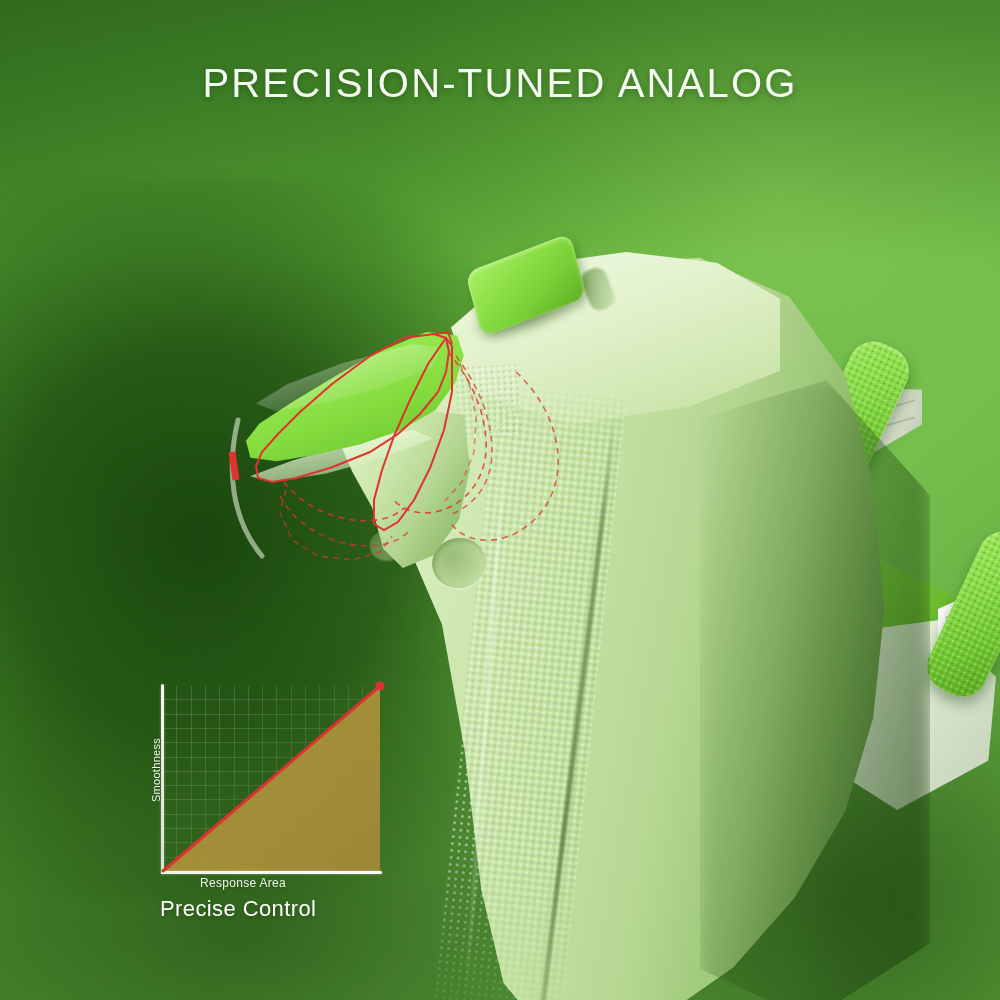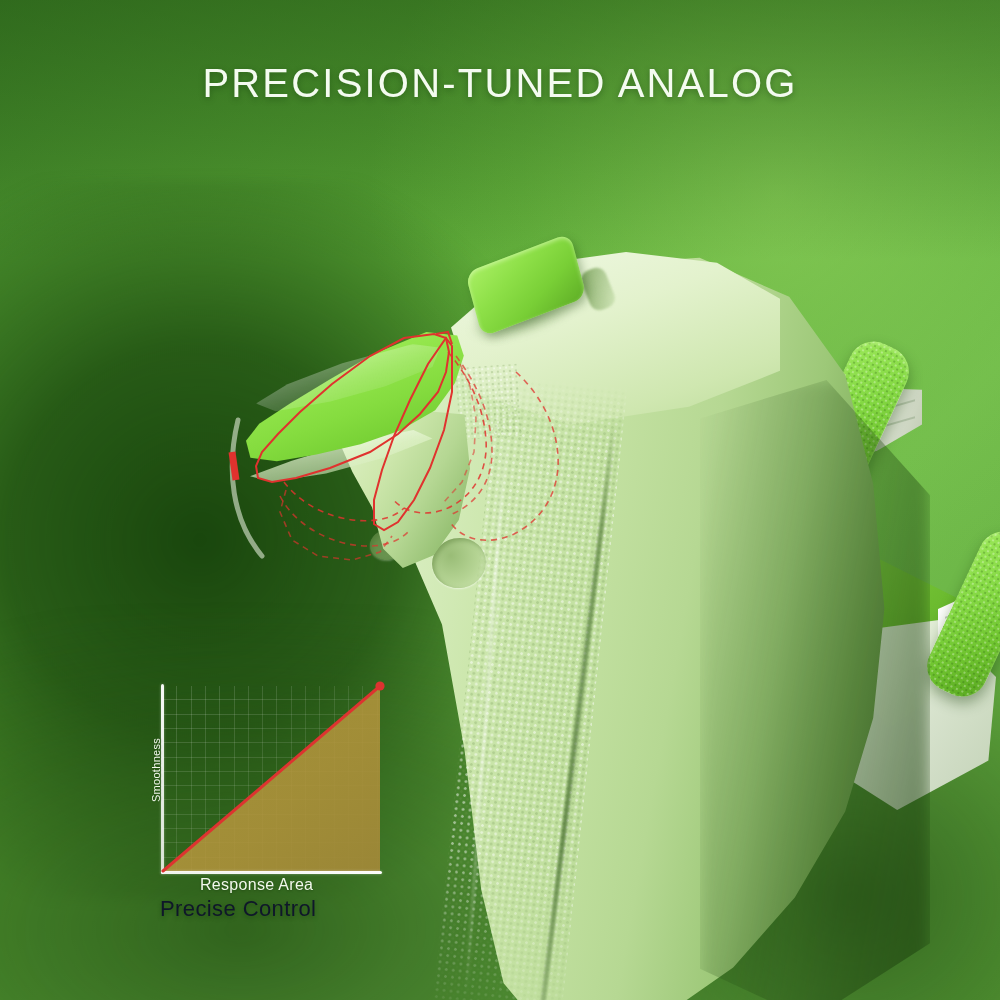--- a/index.html
+++ b/index.html
@@ -270,27 +270,27 @@
   .ylabel{
     position:absolute;left:-22px;top:96px;width:96px;
     transform:rotate(-90deg);
     transform-origin:center center;
     color:#f2f8ec;font-size:11px;letter-spacing:.3px;
     text-align:center;white-space:nowrap;
     text-shadow:0 1px 2px rgba(20,50,10,.40);
   }
   .xlabel{
     position:absolute;left:34px;top:208px;
-    color:#f2f8ec;font-size:16px;letter-spacing:.3px;white-space:nowrap;
+    color:#f2f8ec;font-size:12px;letter-spacing:.3px;white-space:nowrap;
     text-shadow:0 1px 2px rgba(20,50,10,.40);
     padding-left:36px;
   }
   .chart-caption{
     position:absolute;left:30px;top:228px;
-    color:#0f172a;font-size:22px;letter-spacing:.4px;white-space:nowrap;
+    color:#ffffff;font-size:22px;letter-spacing:.4px;white-space:nowrap;
     text-shadow:0 2px 4px rgba(18,48,8,.38);
   }
 </style>
 </head>
 <body>
 
 <div id="stage">
 
   <div class="bg-base"></div>
   <div class="bg-glow-tr"></div>

